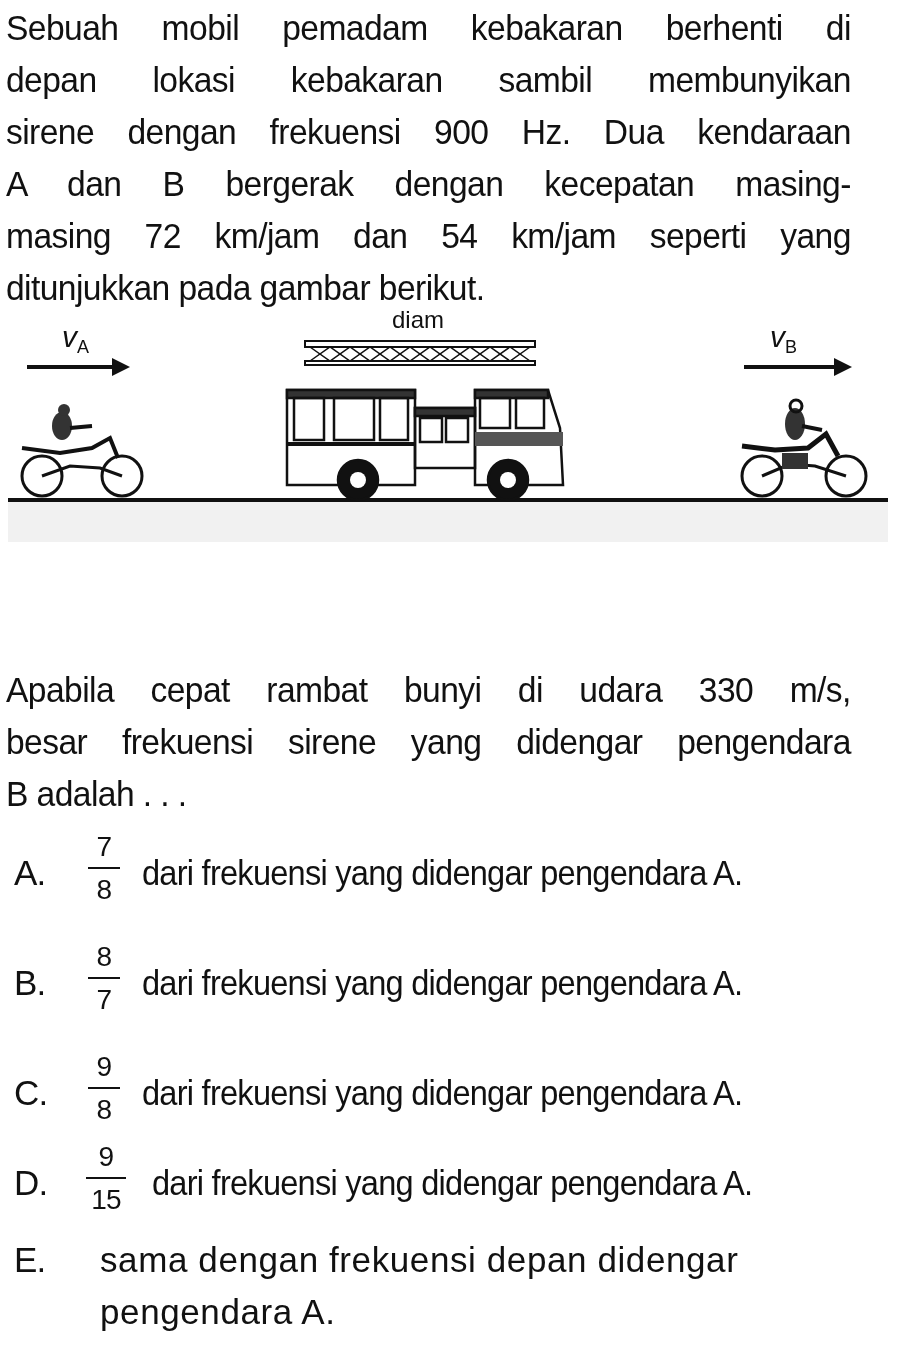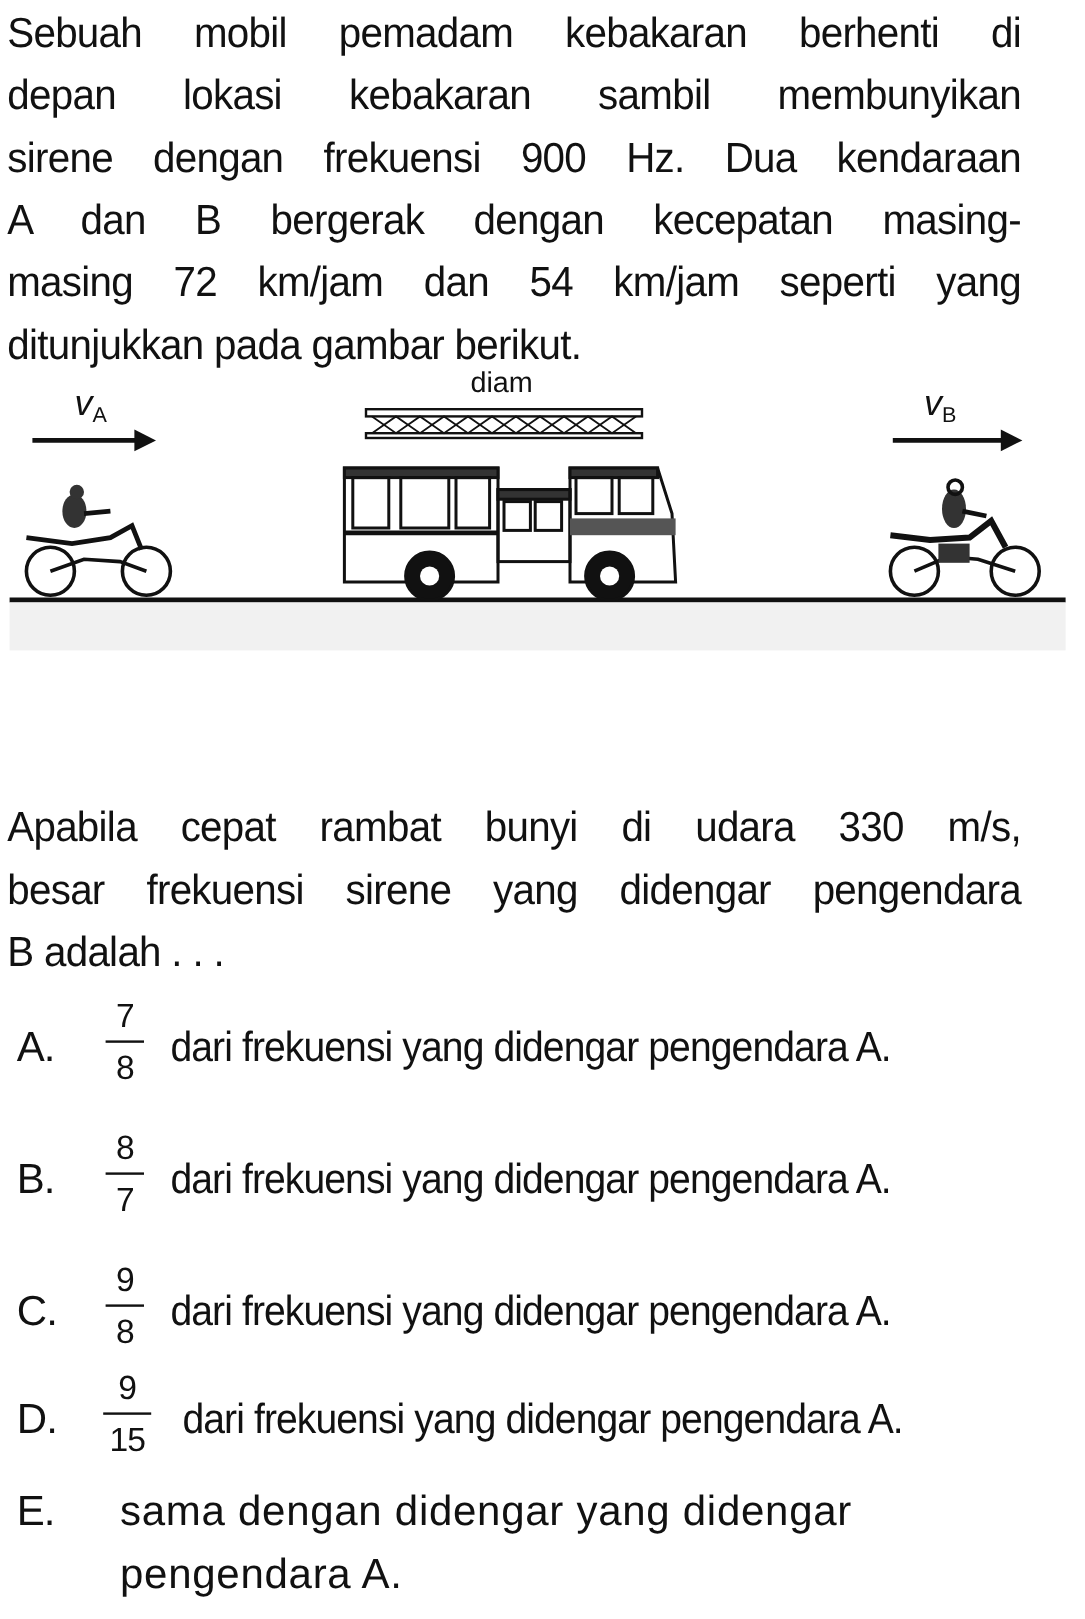--- a/index.html
+++ b/index.html
@@ -168,14 +168,14 @@
   <span class="frac" style="width:52px; left:66px;">
     <span class="num">9</span>
     <span class="bar"></span>
     <span class="den">15</span>
   </span>
   <span class="text" style="left:138px;">dari frekuensi yang didengar pengendara A.</span>
 </div>
 
 <div class="option" id="opt-e" style="top:1234px;">
   <span class="letter">E.</span>
-  <span class="text">sama dengan didengar yang didengar pengendara A.</span>
+  <span class="text">sama dengan frekuensi depan didengar pengendara A.</span>
 </div>
 
 </body></html>

